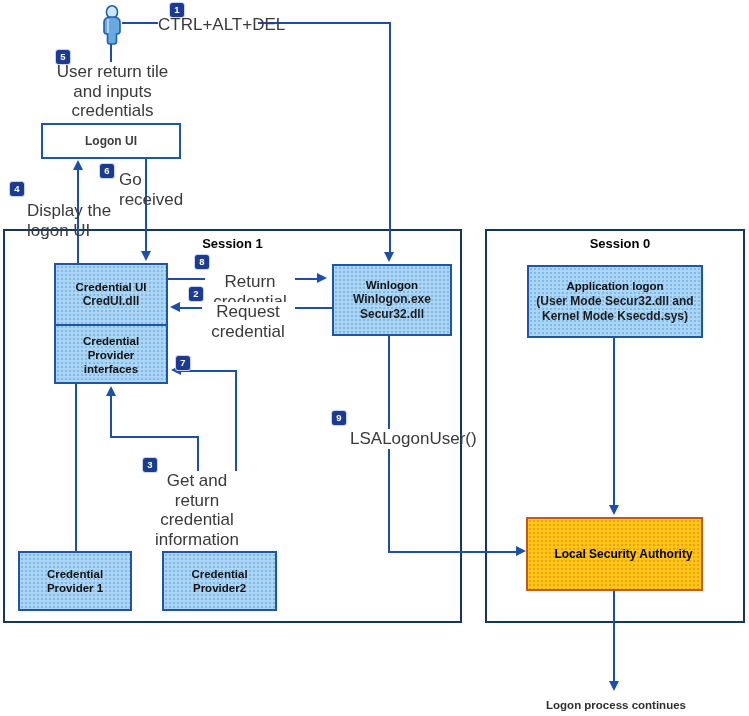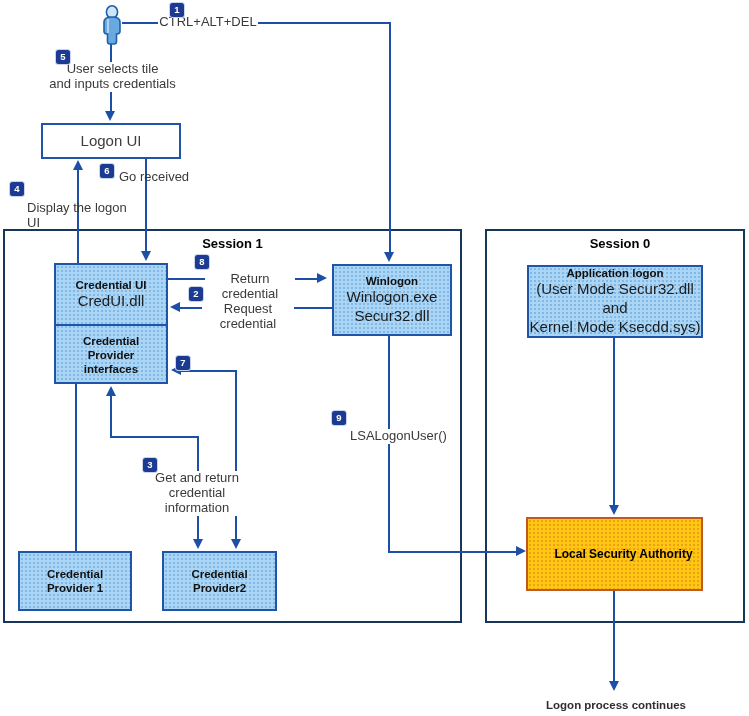--- a/index.html
+++ b/index.html
@@ -24,35 +24,35 @@
   }
   .fill-gold{
     background-color:#ffc712;
     background-image:radial-gradient(#ef9f16 0.9px, transparent 1px);
     background-size:4px 4px;
     border:2px solid #c05a1a !important;
     padding-left:18px;
   }
   .node-flex{display:flex;flex-direction:column;align-items:center;justify-content:center;text-align:center;}
   .bt{font-weight:bold;font-size:11.5px;color:#101010;line-height:1.22;}
-  .bs{font-size:15px;color:#1c1c1c;line-height:1.25;}
+  .bs{font-size:12px;color:#1c1c1c;line-height:1.25;font-weight:bold;}
   .pre{white-space:pre-line;}
   .lh{height:2px;background:var(--line);}
   .lv{width:2px;background:var(--line);}
   .ah{width:0;height:0;}
   .ah-down{border-left:5px solid transparent;border-right:5px solid transparent;border-top:10px solid var(--line);}
   .ah-up{border-left:5px solid transparent;border-right:5px solid transparent;border-bottom:10px solid var(--line);}
   .ah-left{border-top:5px solid transparent;border-bottom:5px solid transparent;border-right:10px solid var(--line);}
   .ah-right{border-top:5px solid transparent;border-bottom:5px solid transparent;border-left:10px solid var(--line);}
   .badge{
     width:14px;height:14px;background:var(--badge);color:#fff;
     font-size:9.5px;font-weight:bold;text-align:center;line-height:14px;
     border-radius:2.5px;box-shadow:0 0 0 1px #c9d4ea;z-index:6;
   }
-  .lbl{font-size:13px;color:#3a3a3a;line-height:1.15;z-index:5;}
+  .lbl{font-size:17px;color:#3a3a3a;line-height:1.15;z-index:5;}
   .lbl-bg{background:#ffffff;}
   .ctr{text-align:center;}
   .footer-lbl{font-size:11.5px;font-weight:bold;color:#2e2e2e;}
 </style>
 </head>
 <body>
 
 <div class="canvas">
 
   <div class="abs session" style="left:3px;top:229px;width:459px;height:394px;"></div>
@@ -156,21 +156,21 @@
   <div class="abs badge" style="left:56px;top:50px;">5</div>
   <div class="abs badge" style="left:100px;top:164px;">6</div>
   <div class="abs badge" style="left:10px;top:182px;">4</div>
   <div class="abs badge" style="left:195px;top:255px;">8</div>
   <div class="abs badge" style="left:189px;top:287px;">2</div>
   <div class="abs badge" style="left:176px;top:356px;">7</div>
   <div class="abs badge" style="left:143px;top:458px;">3</div>
   <div class="abs badge" style="left:332px;top:411px;">9</div>
 
   <div class="abs lbl lbl-bg ctr" style="left:158px;top:15px;width:100px;">CTRL+ALT+DEL</div>
-  <div class="abs lbl lbl-bg ctr pre" style="left:40px;top:62px;width:145px;">User selects tile
+  <div class="abs lbl lbl-bg ctr pre" style="left:40px;top:62px;width:145px;">User return tile
 and inputs credentials</div>
   <div class="abs lbl" style="left:119px;top:170px;width:75px;">Go received</div>
   <div class="abs lbl" style="left:27px;top:201px;width:115px;">Display the logon UI</div>
   <div class="abs lbl lbl-bg ctr" style="left:205px;top:272px;width:90px;">Return credential</div>
   <div class="abs lbl lbl-bg ctr" style="left:202px;top:302px;width:92px;">Request credential</div>
   <div class="abs lbl lbl-bg ctr pre" style="left:147px;top:471px;width:100px;">Get and return
 credential
 information</div>
   <div class="abs lbl lbl-bg" style="left:350px;top:429px;width:82px;">LSALogonUser()</div>
 

